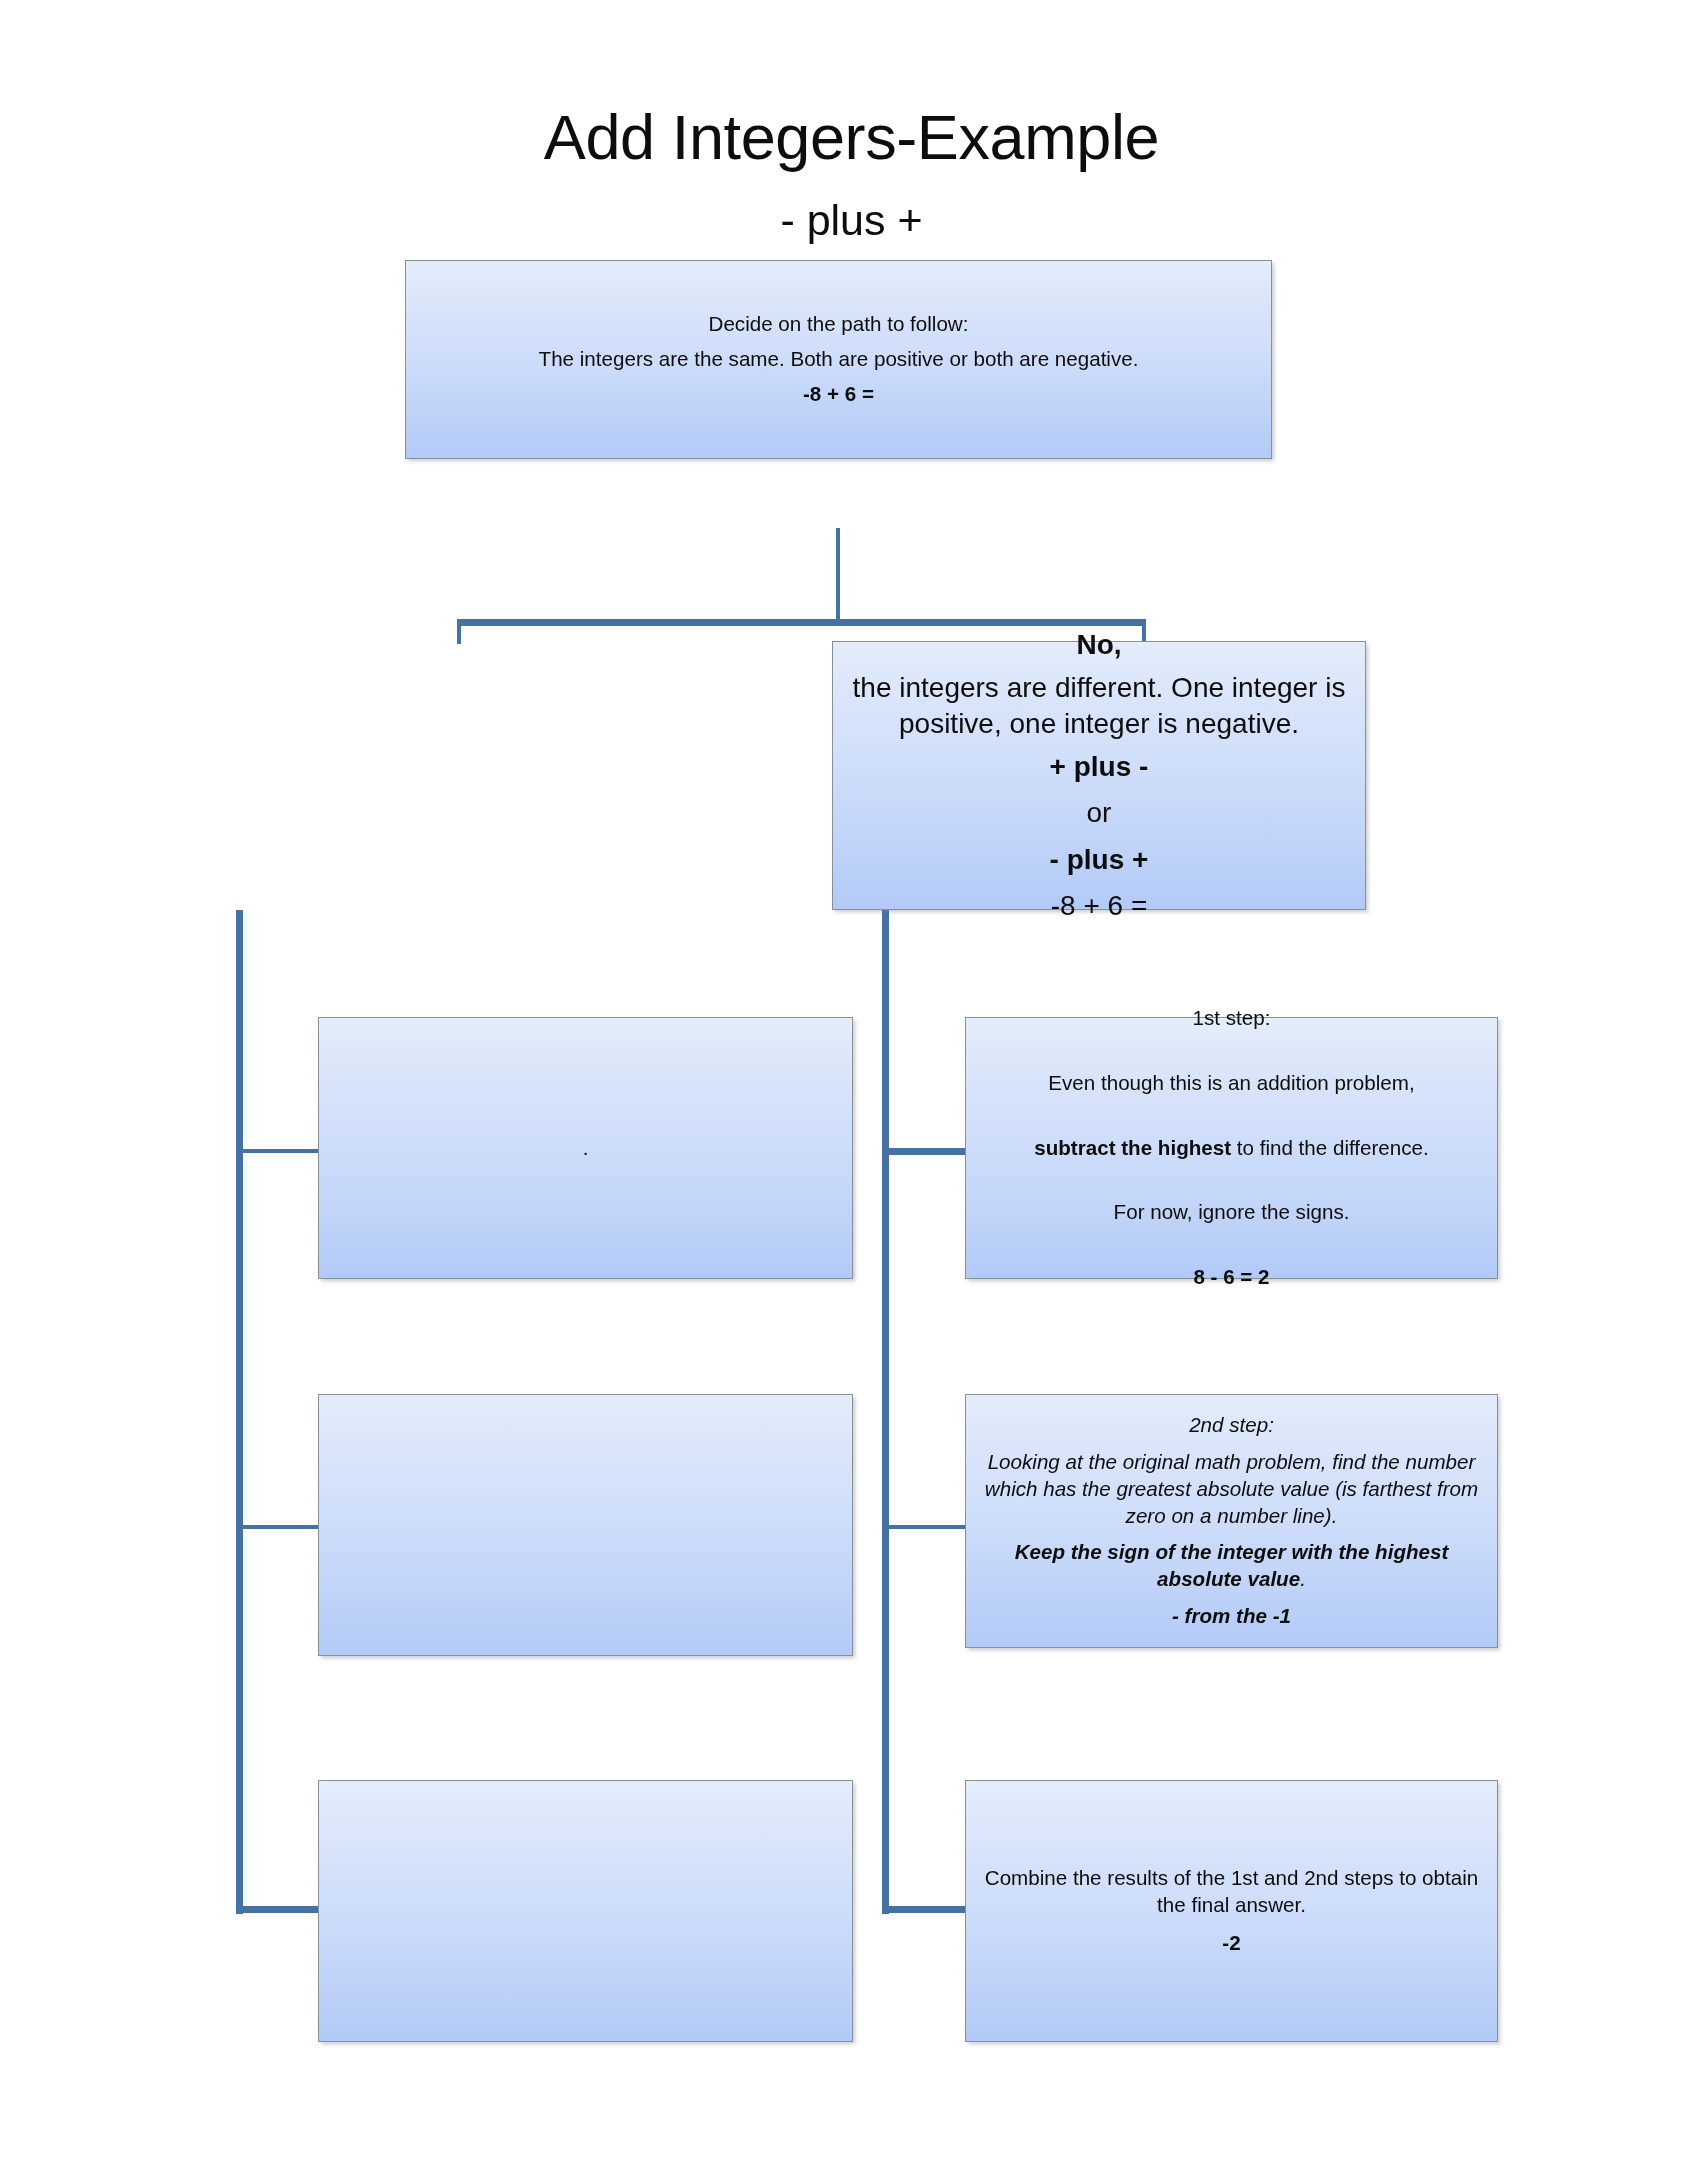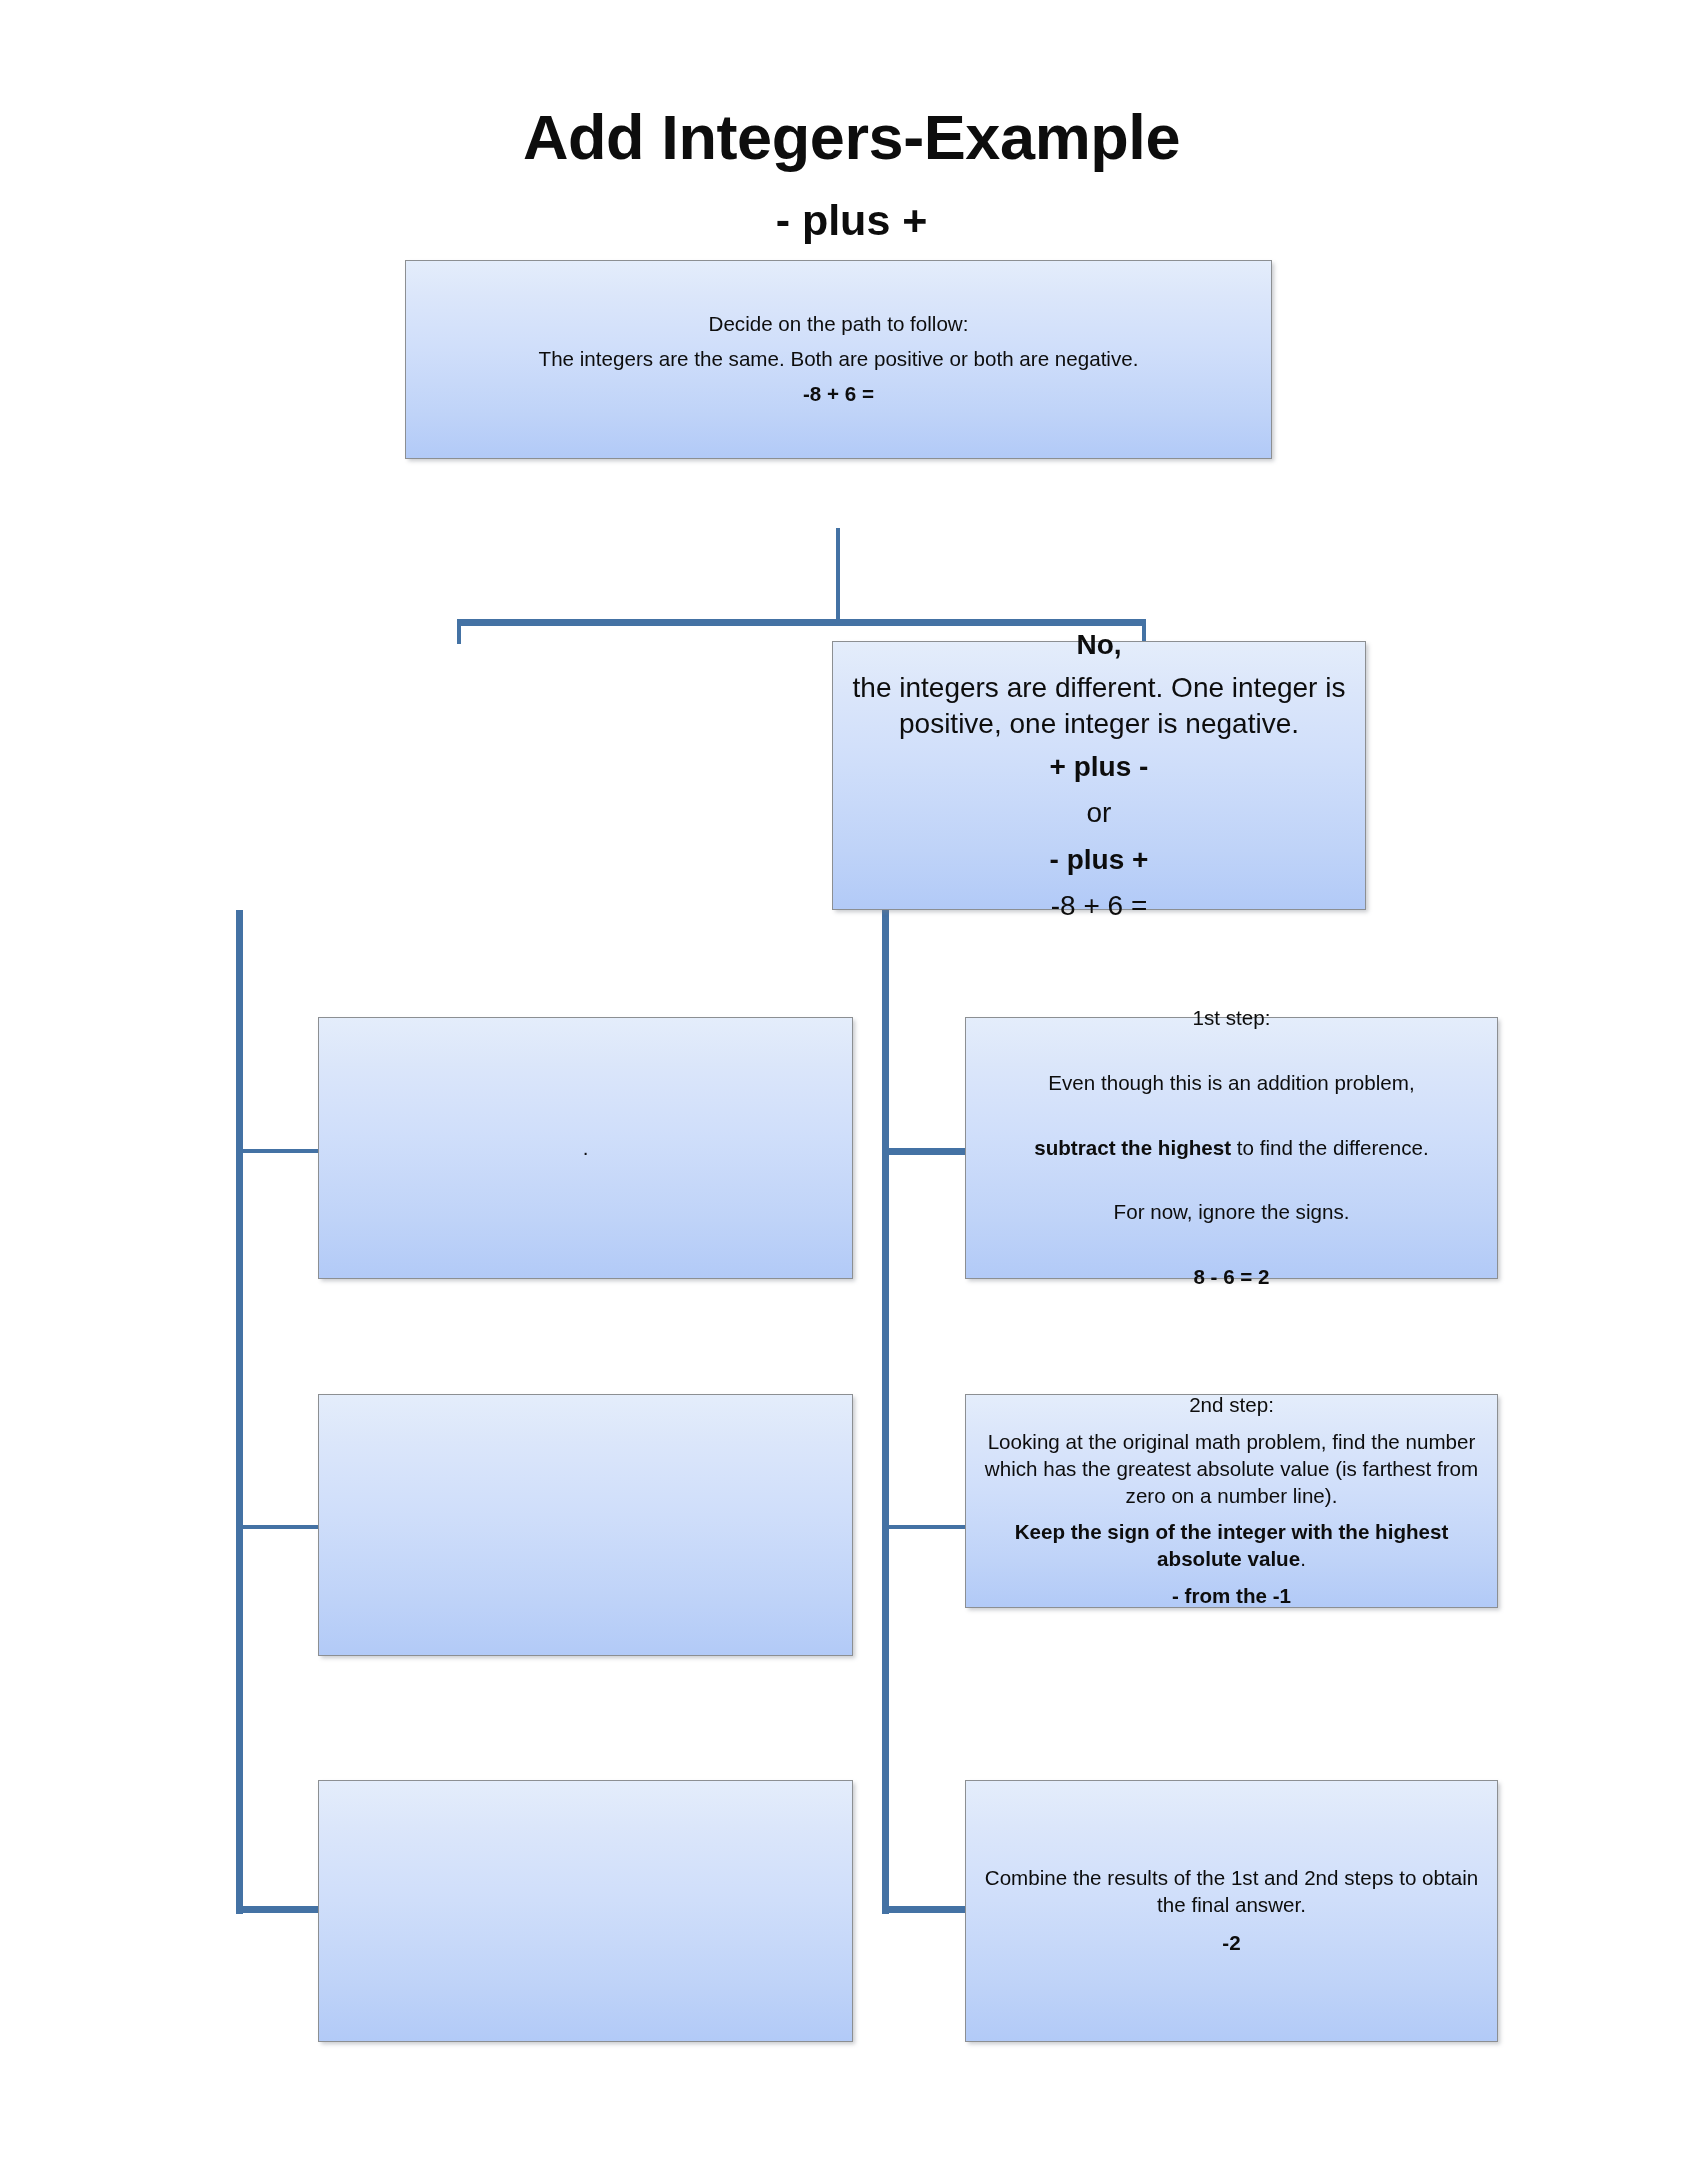--- a/index.html
+++ b/index.html
@@ -19,21 +19,21 @@
     overflow: hidden;
   }
 
   
   .title {
     position: absolute;
     left: 16px;
     right: 0;
     text-align: center;
     color: #0d0d0d;
-    font-weight: 700;
+    font-weight: 400;
     white-space: nowrap;
   }
   #main-title {
     top: 101px;
     font-size: 63px;
     letter-spacing: -0.4px;
   }
   #sub-title {
     top: 196px;
     font-size: 43px;
@@ -71,21 +71,21 @@
   #node-no .line  { margin: 5px 0; }
   #node-no .tight { margin: 1.6px 0; }
 
   #node-left-1   { left:318px;  top:1017px; width:535px;  height:262px; font-size:20.6px; }
   #node-left-2   { left:318px;  top:1394px; width:535px;  height:262px; font-size:20.6px; }
   #node-left-3   { left:318px;  top:1780px; width:535px;  height:262px; font-size:20.6px; }
 
   #node-step1    { left:965px; top:1017px; width:533px;  height:262px; font-size:20.6px; }
   #node-step1 .line { margin: 19px 0; }
 
-  #node-step2    { left:965px; top:1394px; width:533px;  height:214px; font-size:20.6px; }
+  #node-step2    { left:965px; top:1394px; width:533px;  height:254px; font-size:20.6px;font-style:italic; }
   #node-step2 .line { margin: 5px 0; }
 
   #node-final    { left:965px; top:1780px; width:533px;  height:262px; font-size:20.6px; }
   #node-final .line { margin: 5.8px 0; }
 
   
   .conn {
     position: absolute;
     background: #4472a4;
   }

